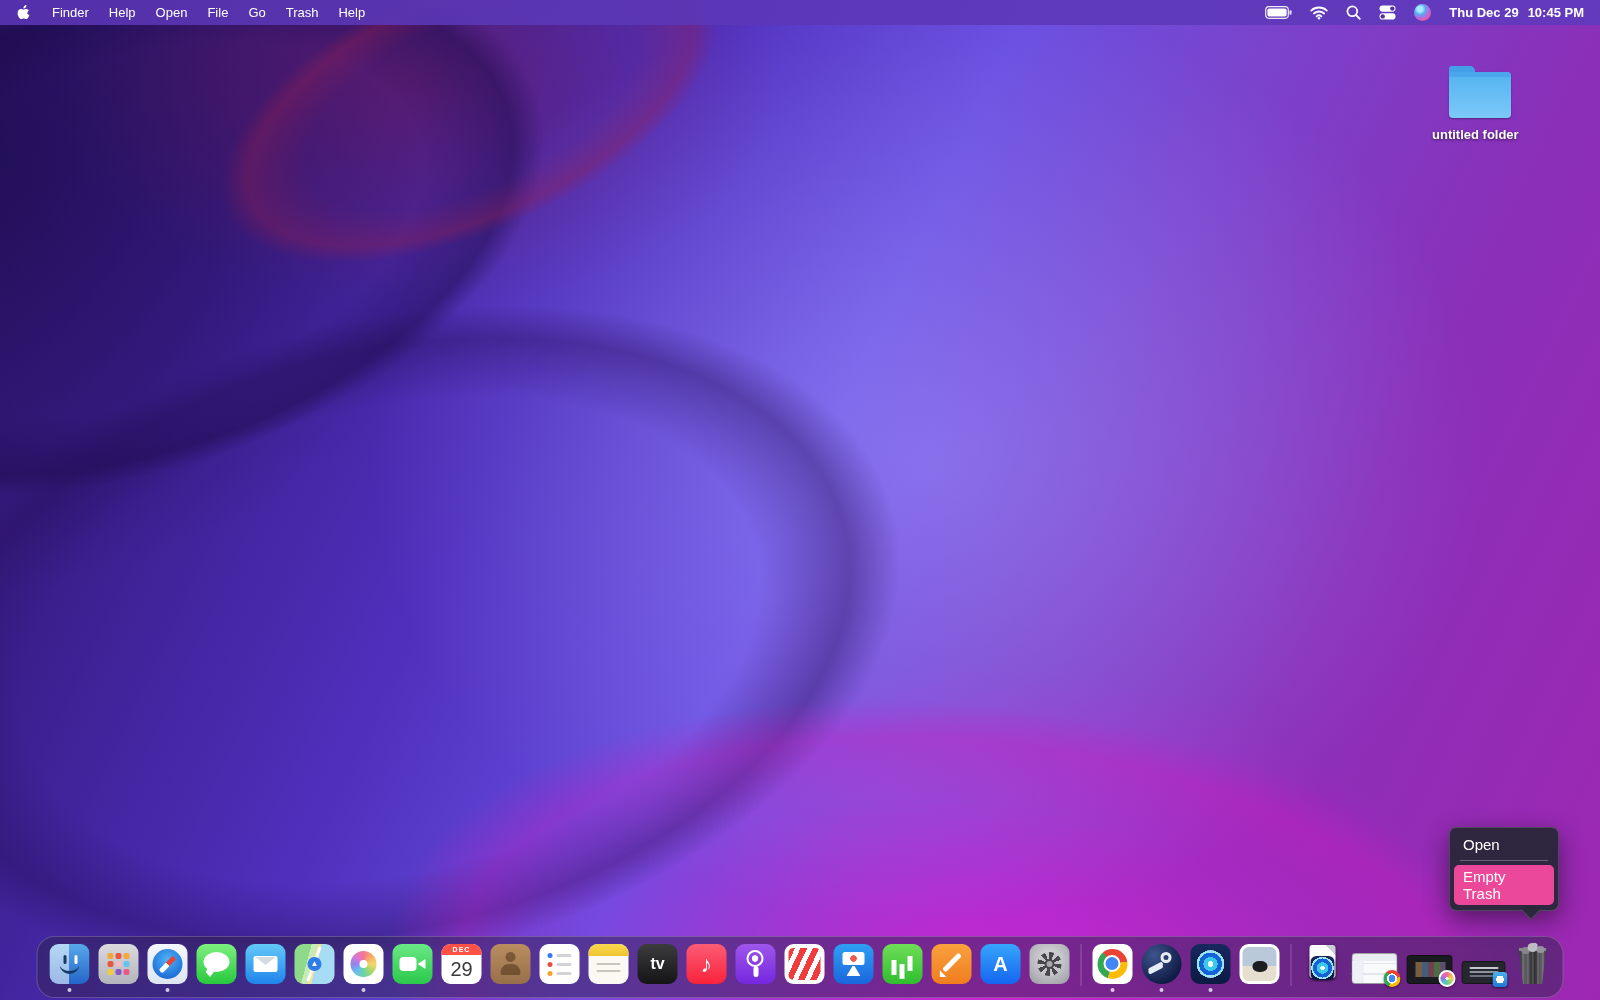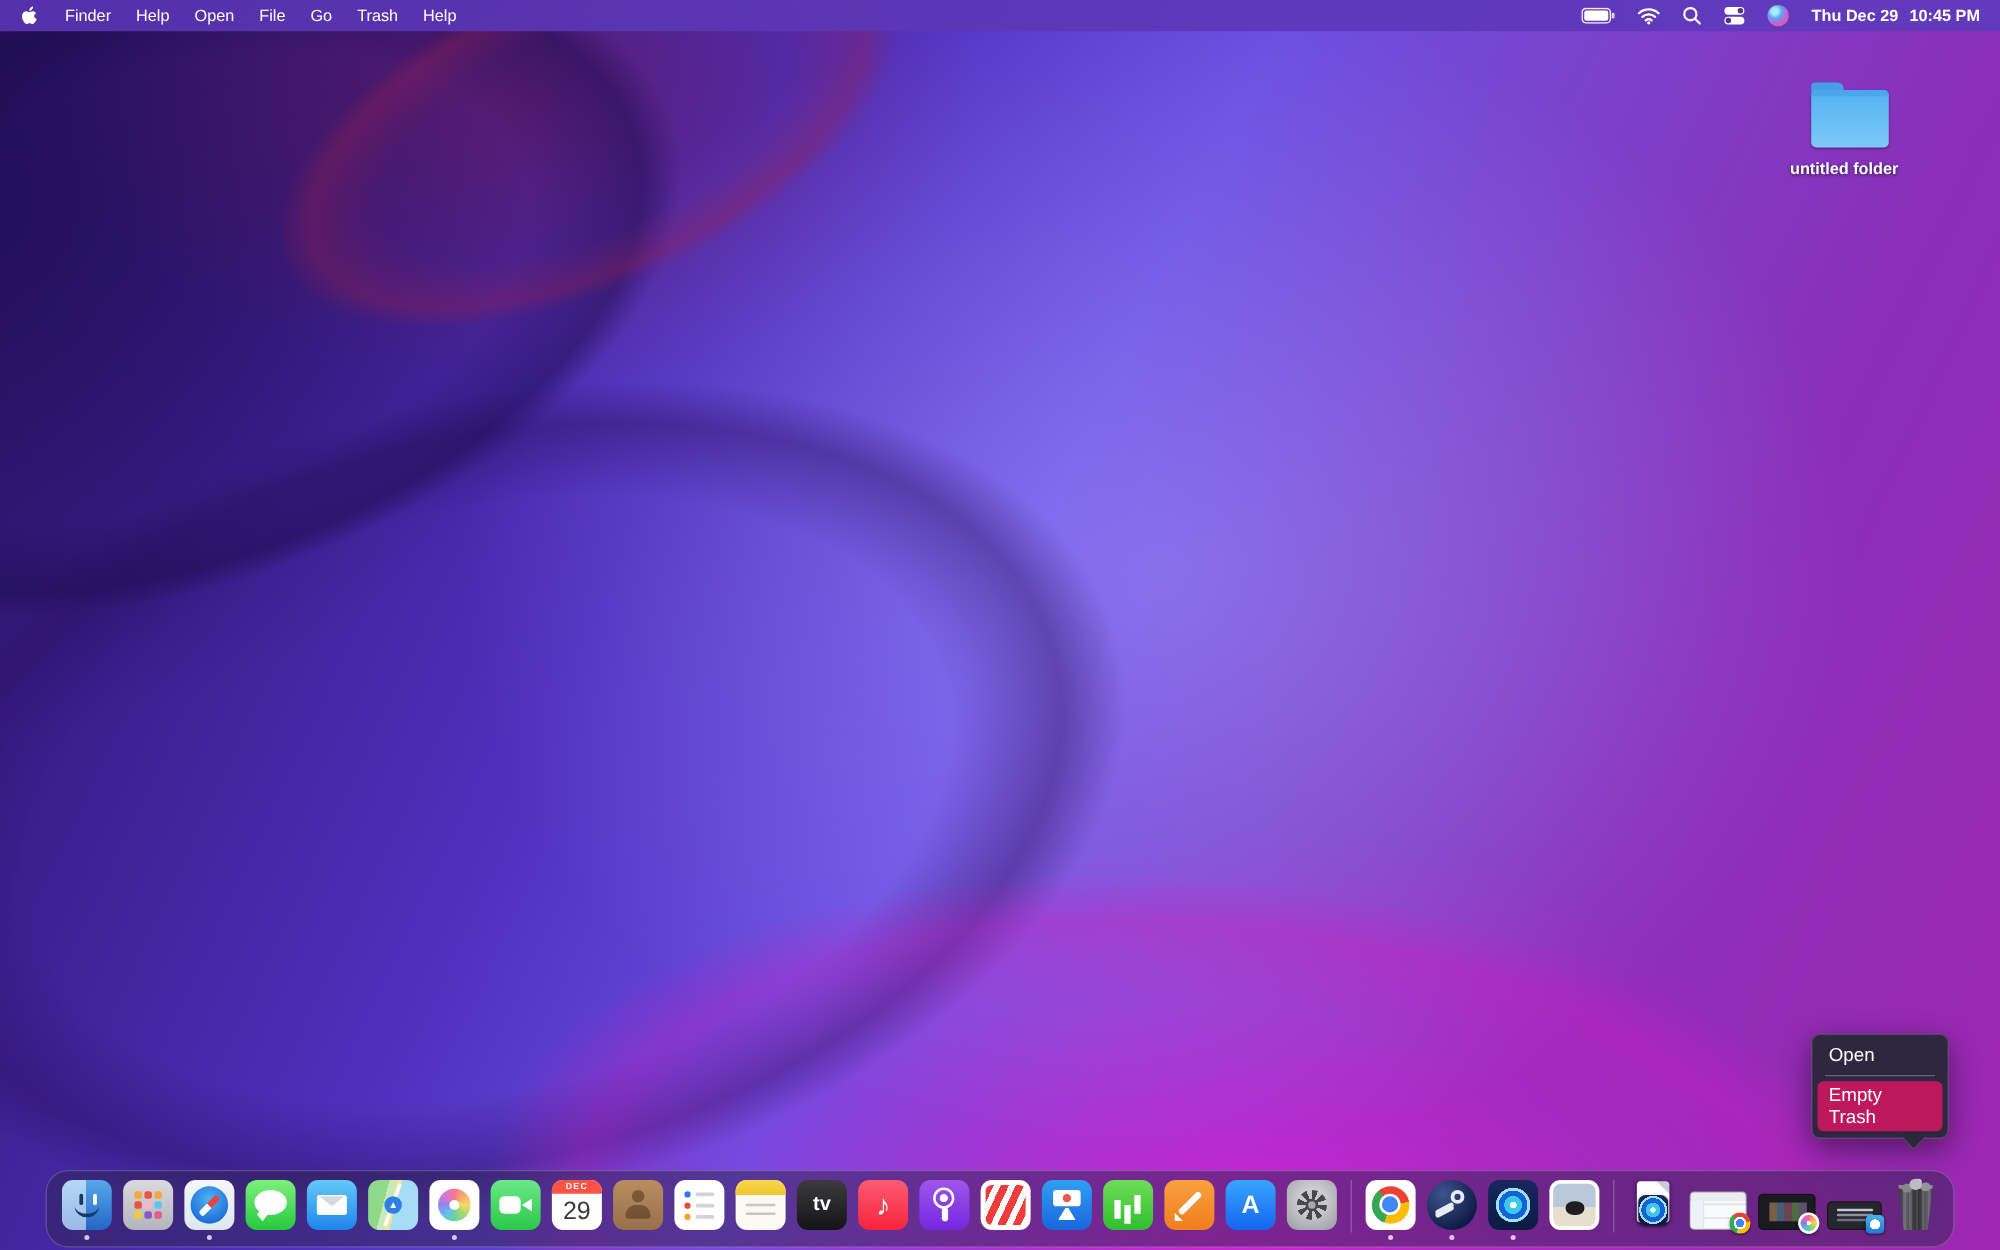--- a/index.html
+++ b/index.html
@@ -313,21 +313,21 @@
 
   <div class="desktop-icon">
     <div class="folder"></div>
     <div class="label">untitled folder</div>
   </div>
 
   <div class="context-menu">
     <div class="cm-tail"></div>
     <div class="cm-item">Open</div>
     <div class="cm-sep"></div>
-    <div class="cm-item hl" style="background: #be185d;">Empty Trash</div>
+    <div class="cm-item hl" style="background: #ec4899;">Empty Trash</div>
   </div>
 
   <div class="dock">
       <div class="ditem" title="Finder">
         <div class="dicon i-finder"></div>
         <div class="dot"></div>
       </div>
       <div class="ditem" title="Launchpad">
         <div class="dicon i-launchpad"></div>
       </div>

